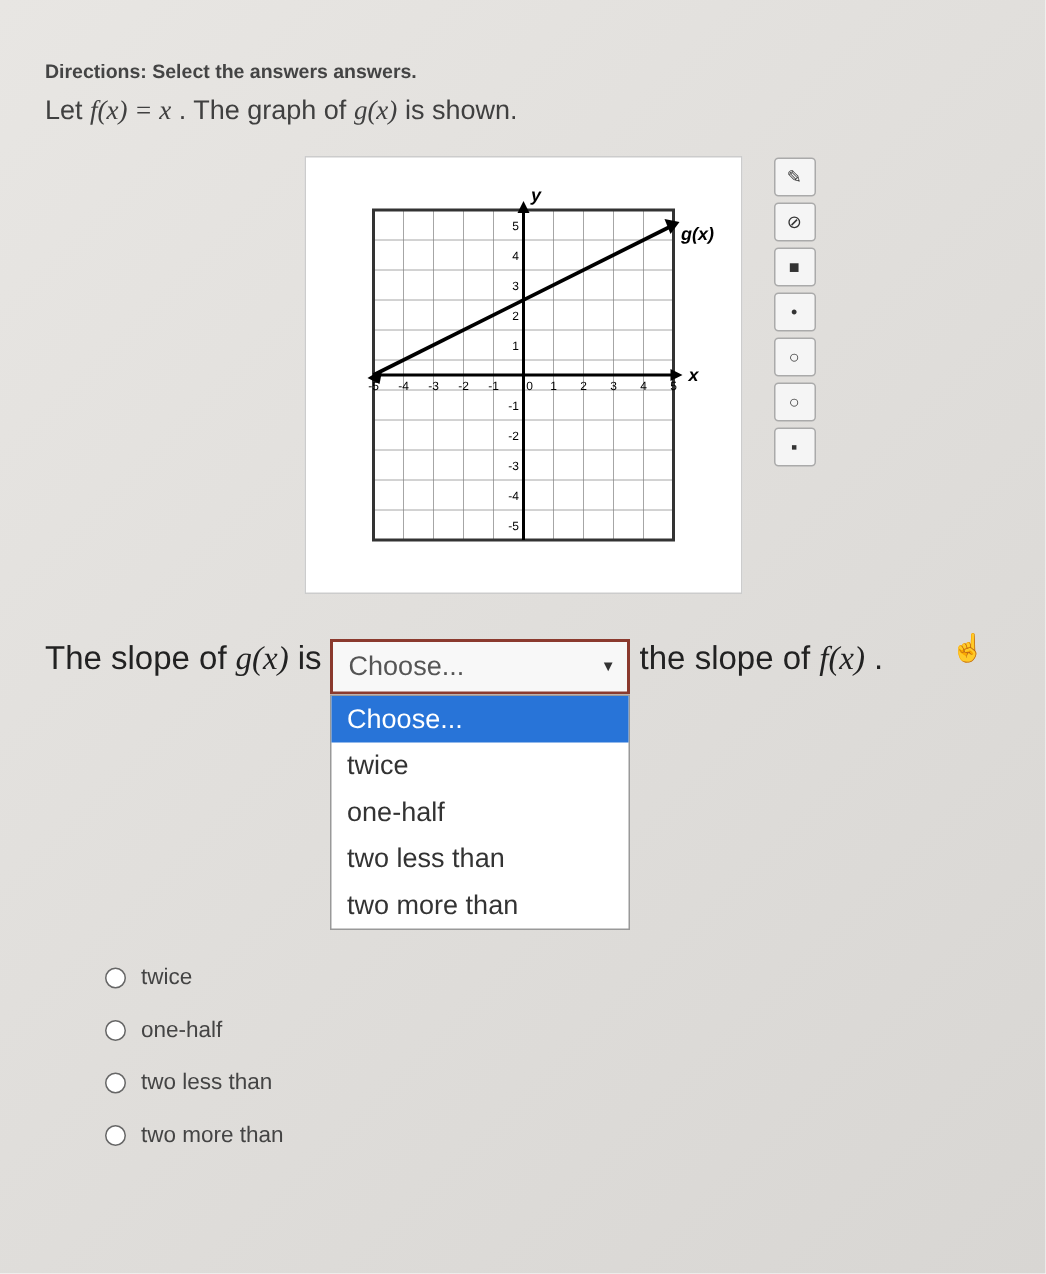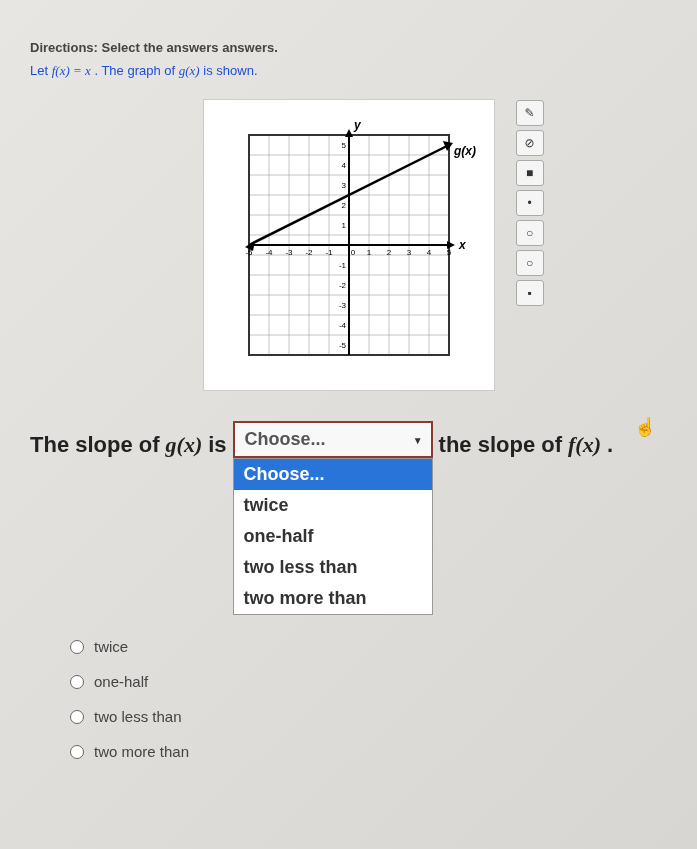--- a/index.html
+++ b/index.html
@@ -12,22 +12,22 @@
       color: #333;
       position: relative;
     }
     .directions {
       font-size: 13px;
       font-weight: bold;
       color: #444;
       margin-bottom: 8px;
     }
     .problem-setup {
-      font-size: 13px;
-      color: #1d4ed8;
+      font-size: 18px;
+      color: #404040;
       margin-bottom: 20px;
     }
     .problem-setup .math {
       font-style: italic;
       font-family: 'Times New Roman', serif;
     }
     .graph-container {
       display: flex;
       justify-content: center;
       margin: 20px 0 30px 0;
@@ -57,25 +57,24 @@
       align-items: center;
       justify-content: center;
       font-size: 12px;
       cursor: pointer;
     }
     .question-line {
       font-size: 22px;
       color: #222;
       margin: 30px 0 10px 0;
       display: flex;
-      align-items: flex-end;
+      align-items: flex-start;
       flex-wrap: wrap;
       gap: 6px;
       position: relative;
-      font-weight: bold;
     }
     .question-line .math {
       font-style: italic;
       font-family: 'Times New Roman', serif;
     }
     .dropdown-wrapper {
       position: relative;
       display: inline-block;
     }
     .dropdown-select {

